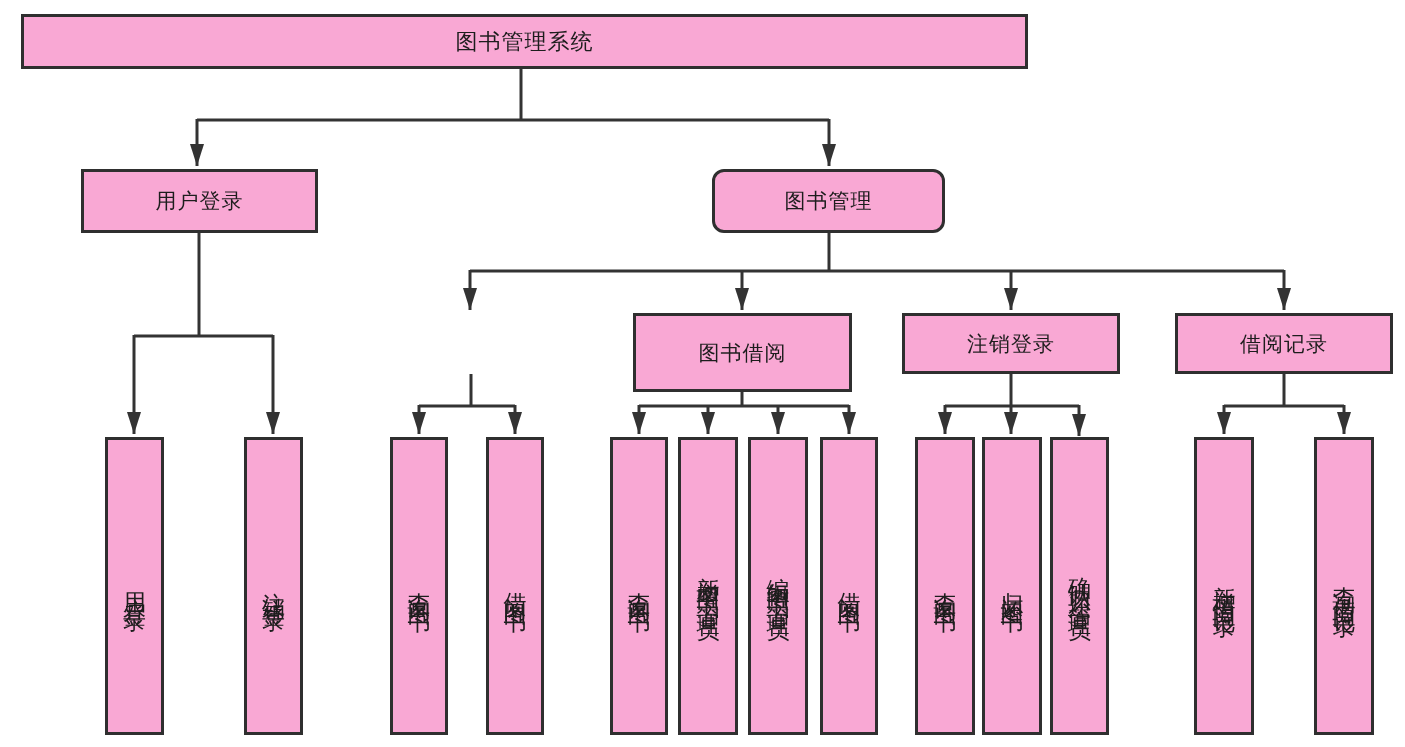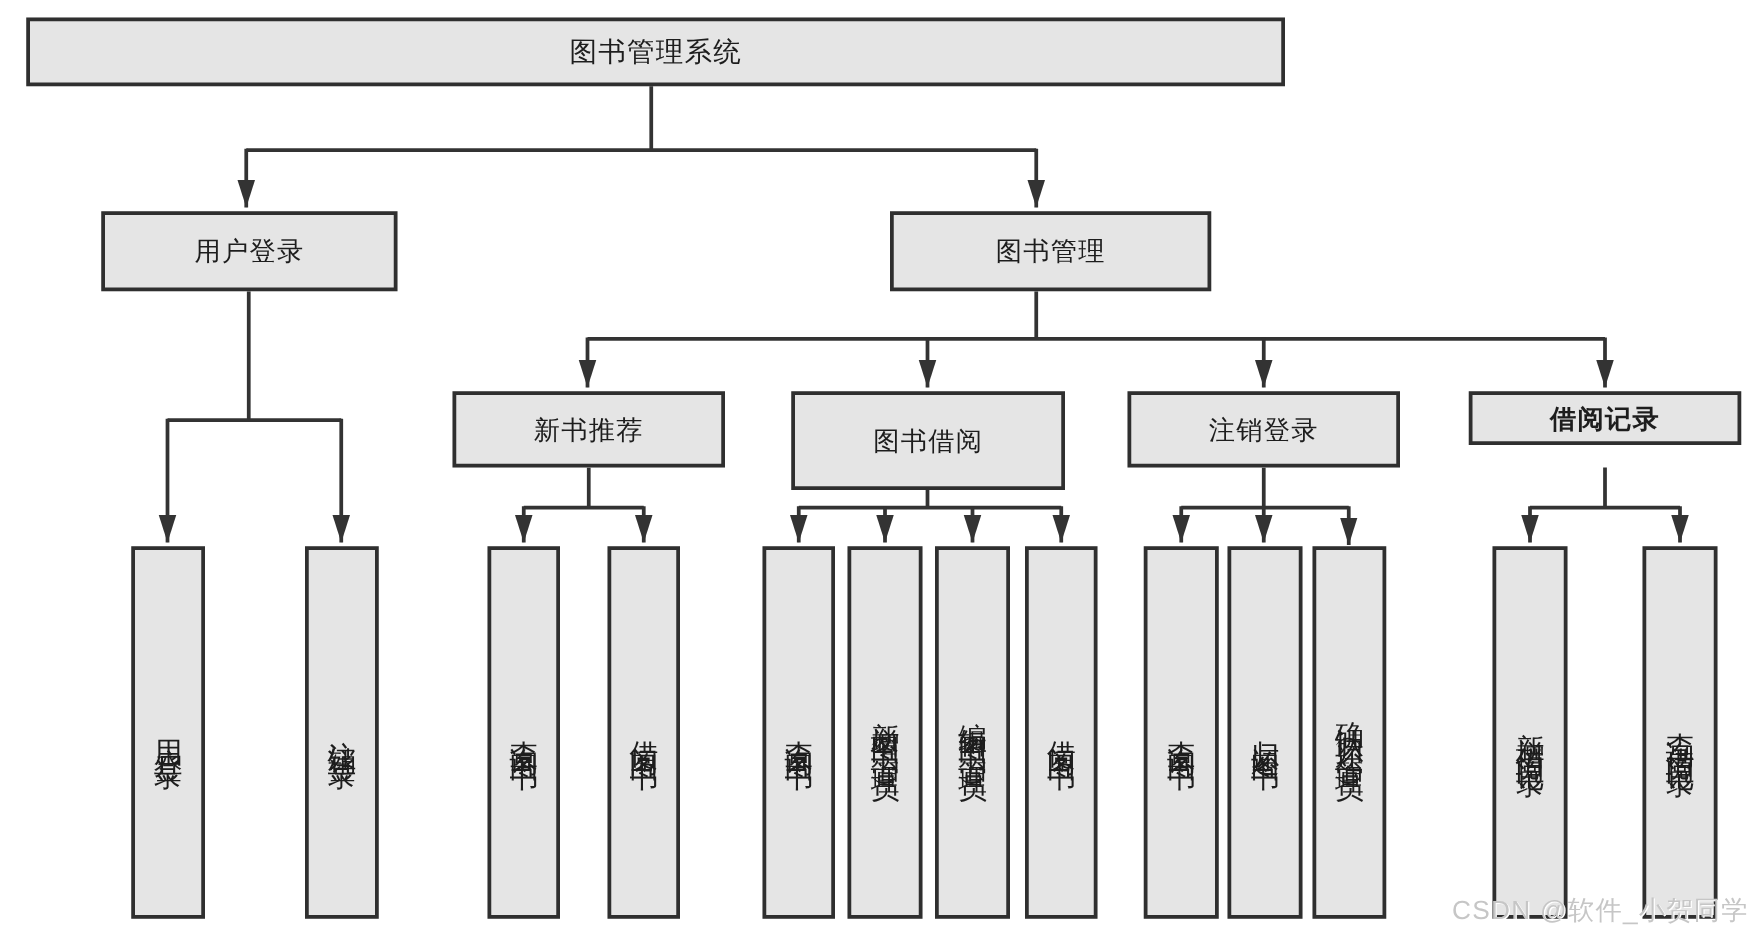--- a/index.html
+++ b/index.html
@@ -7,34 +7,34 @@
     position:relative;
     width:1405px;height:747px;
     background:#ffffff;
     font-family:"Liberation Sans","DejaVu Sans",sans-serif;
     overflow:hidden;
   }
   #connectors{position:absolute;left:0;top:0;width:1405px;height:747px;}
   .box{
     position:absolute;
     box-sizing:border-box;
-    background:#e5e5e5;
+    background:#f9a8d4;
     border:3px solid #2f2f2f;
     display:flex;align-items:center;justify-content:center;
     color:#1d1d1d;
     text-align:center;
   }
   .hbox{font-size:21px;letter-spacing:1px;}
   .root{left:21px;top:14px;width:1007px;height:55px;font-size:22px;}
   .n-user{left:81px;top:169px;width:237px;height:64px;}
-  .n-books{left:712px;top:169px;width:257px;height:64px;}
+  .n-books{left:712px;top:169px;width:233px;height:64px;border-radius:12px;}
   .h-recommend{left:362px;top:313px;width:218px;height:61px;}
   .h-borrow{left:633px;top:313px;width:219px;height:79px;}
   .h-current{left:902px;top:313px;width:218px;height:61px;}
-  .h-records{left:1175px;top:313px;width:218px;height:43px;font-weight:bold;}
+  .h-records{left:1175px;top:313px;width:218px;height:61px;}
   .leaf{top:437px;height:298px;}
   .leaf .vtext{
     writing-mode:vertical-lr;
     text-orientation:mixed;
     font-size:23px;
     line-height:1;
     letter-spacing:6px;
     white-space:nowrap;
   }
   .lf-user1{left:105px;width:59px;}
@@ -113,21 +113,20 @@
       <line x1="1224" y1="405" x2="1224" y2="434" marker-end="url(#arrow)"></line>
       <line x1="1344" y1="405" x2="1344" y2="434" marker-end="url(#arrow)"></line>
     </g>
   </svg>
 
   <div class="box hbox root">图书管理系统</div>
 
   <div class="box hbox n-user">用户登录</div>
   <div class="box hbox n-books">图书管理</div>
 
-  <div class="box hbox h-recommend">新书推荐</div>
   <div class="box hbox h-borrow">图书借阅</div>
   <div class="box hbox h-current">注销登录</div>
   <div class="box hbox h-records">借阅记录</div>
 
   <div class="box leaf lf-user1">
     <span class="vtext">用户登录</span>
   </div>
   <div class="box leaf lf-user2">
     <span class="vtext">注销登录</span>
   </div>
@@ -162,15 +161,14 @@
     <span class="vtext">确认归还（管理员）</span>
   </div>
 
   <div class="box leaf lf-recd1">
     <span class="vtext">新增借阅记录</span>
   </div>
   <div class="box leaf lf-recd2">
     <span class="vtext">查询借阅记录</span>
   </div>
 
-  <div id="watermark">CSDN @软件_小贺同学</div>
 
 </div>
 
 </body></html>

